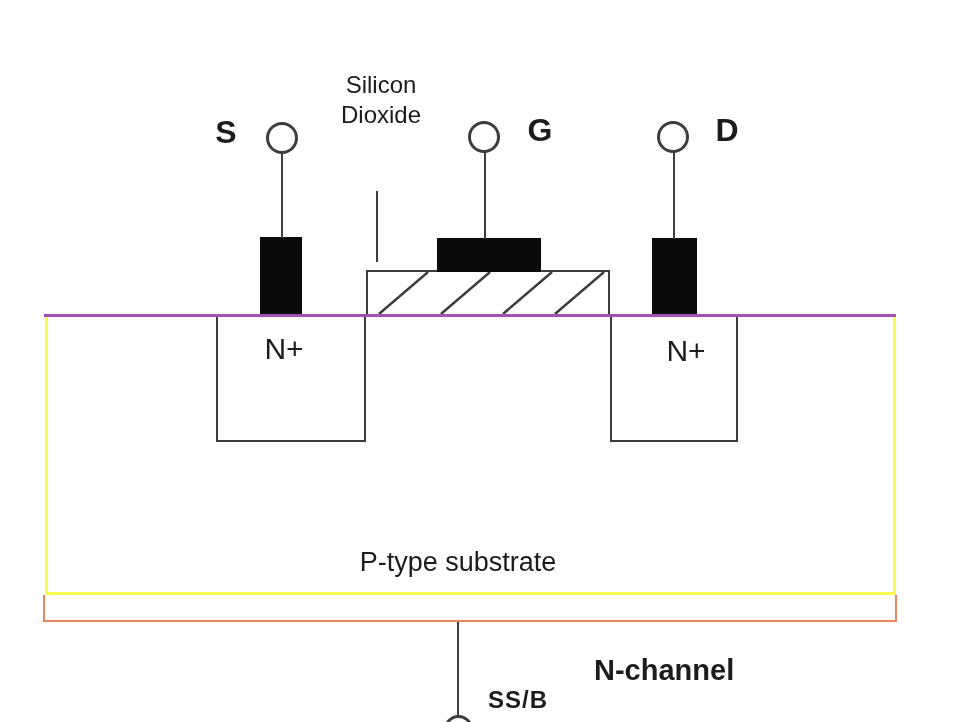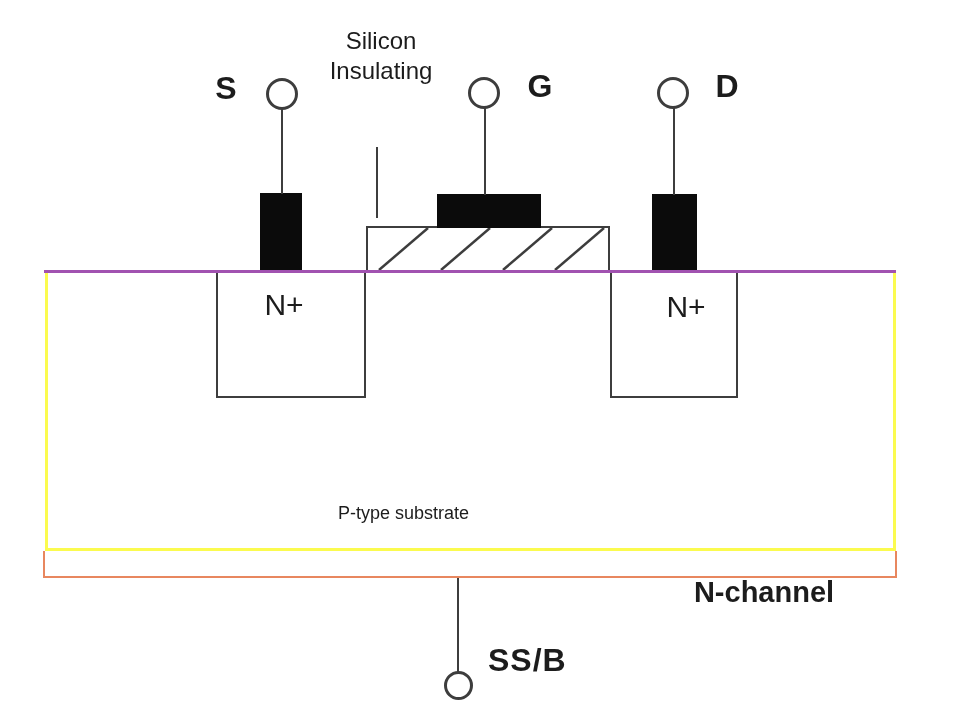--- a/index.html
+++ b/index.html
@@ -9,21 +9,21 @@
     font-family: "Liberation Sans", sans-serif;
   }
   .diagram {
     position: relative;
     width: 955px;
     height: 722px;
     background: var(--background, #ffffff);
     overflow: hidden;
     color: var(--text, #1c1c1c);
   }
-  .abs { position: absolute; }
+  .abs { position: absolute; margin-top: 44px; }
 
   
   .terminal-label {
     font-size: 32px;
     font-weight: bold;
     text-align: center;
     width: 40px;
     line-height: 32px;
   }
   .note {
@@ -31,31 +31,30 @@
     font-size: 24px; line-height: 30px;
     text-align: center;
   }
   .region-label {
     font-size: 30px;
     width: 100px;
     text-align: center;
     line-height: 30px;
   }
   .substrate-label {
-    left: 338px; top: 503px; width: 260px;
-    font-size: 18px; text-align: left;
+    left: 328px; top: 503px; width: 260px;
+    font-size: 27px; text-align: center;
   }
   .body-terminal-label {
     left: 488px; top: 642px;
-    font-size: 32px; font-weight: bold; letter-spacing: 1px;
+    font-size: 24px; font-weight: bold; letter-spacing: 1px;
   }
   .caption {
-    left: 594px; top: 576px; width: 340px;
+    left: 594px; top: 610px; width: 340px;
     font-size: 29px; font-weight: bold; line-height: 32px;
-    text-align: center;
   }
 
   
   .vline {
     width: 2px;
     background: var(--outline, #3d3d3d);
   }
   .surface-line {
     left: 44px; top: 270px; width: 852px; height: 3px;
     background: var(--surface-line, #a152b0);
@@ -141,21 +140,21 @@
   <div class="abs circ" style="left:657px; top:77px;"></div>
   <div class="abs circ small" style="left:444px; top:671px;"></div>
 
   <div class="abs terminal-label" style="left:206px; top:72px;">S</div>
   <div class="abs terminal-label" style="left:520px; top:70px;">G</div>
   <div class="abs terminal-label" style="left:707px; top:70px;">D</div>
   <div class="abs body-terminal-label">SS/B</div>
 
   <div class="abs note">
     <div>Silicon</div>
-    <div>Insulating</div>
+    <div>Dioxide</div>
   </div>
 
   <div class="abs region-label" style="left:234px; top:290px;">N+</div>
   <div class="abs region-label" style="left:636px; top:292px;">N+</div>
   <div class="abs substrate-label">P-type substrate</div>
 
   <div class="abs caption">
     <div>N-channel</div>
   </div>
 

